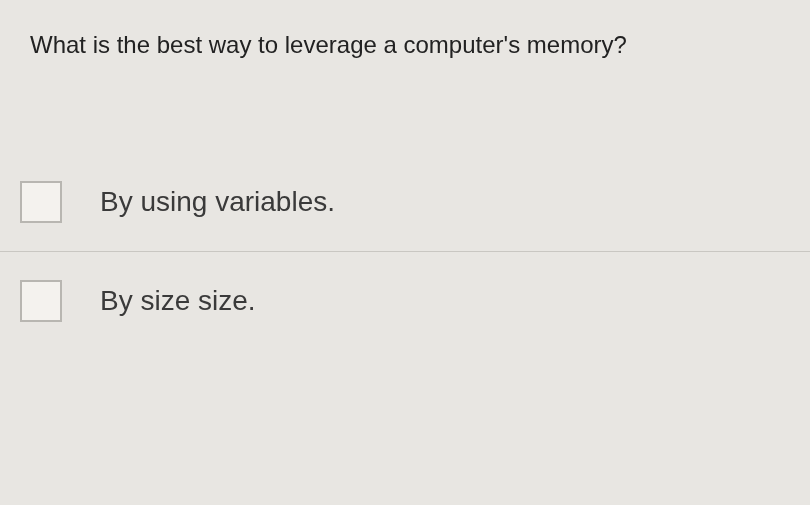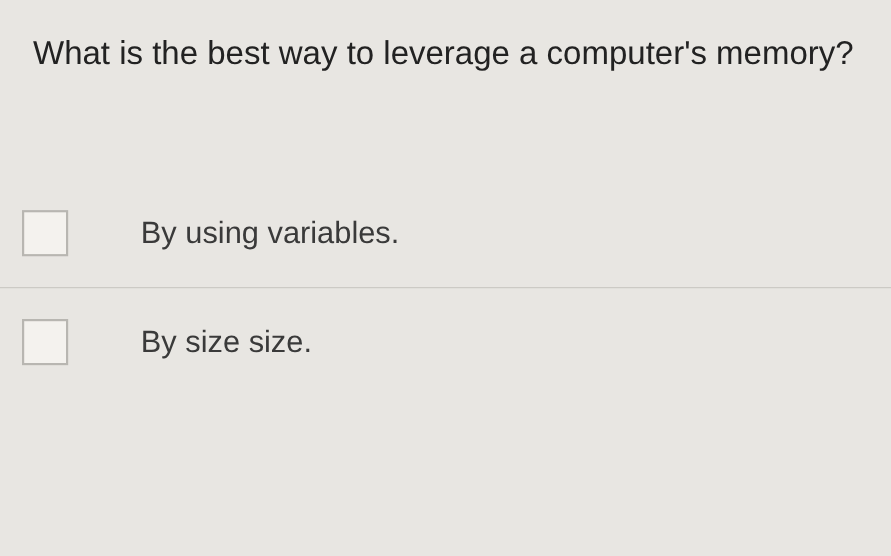--- a/index.html
+++ b/index.html
@@ -7,32 +7,31 @@
       width: 810px;
       height: 505px;
       background: #e8e6e2;
       font-family: -apple-system, BlinkMacSystemFont, "Segoe UI", Helvetica, Arial, sans-serif;
       color: #2a2a2a;
       overflow: hidden;
     }
     .container { width: 100%; height: 100%; }
     .question {
       padding: 26px 30px 10px 30px;
-      font-size: 30px;
+      font-size: 24px;
       font-weight: 500;
       line-height: 1.55;
       color: #222;
     }
     .options { margin-top: 80px; }
     .option-row {
       display: flex;
       align-items: center;
       padding: 28px 30px 28px 20px;
       border-bottom: 1px solid #c9c7c2;
-      gap: 28px;
     }
     .option-row:last-child { border-bottom: none; }
     .checkbox {
       width: 42px;
       height: 42px;
       border: 2px solid #b8b6b1;
       background: #f4f2ee;
       flex-shrink: 0;
       margin-right: 38px;
       cursor: pointer;

